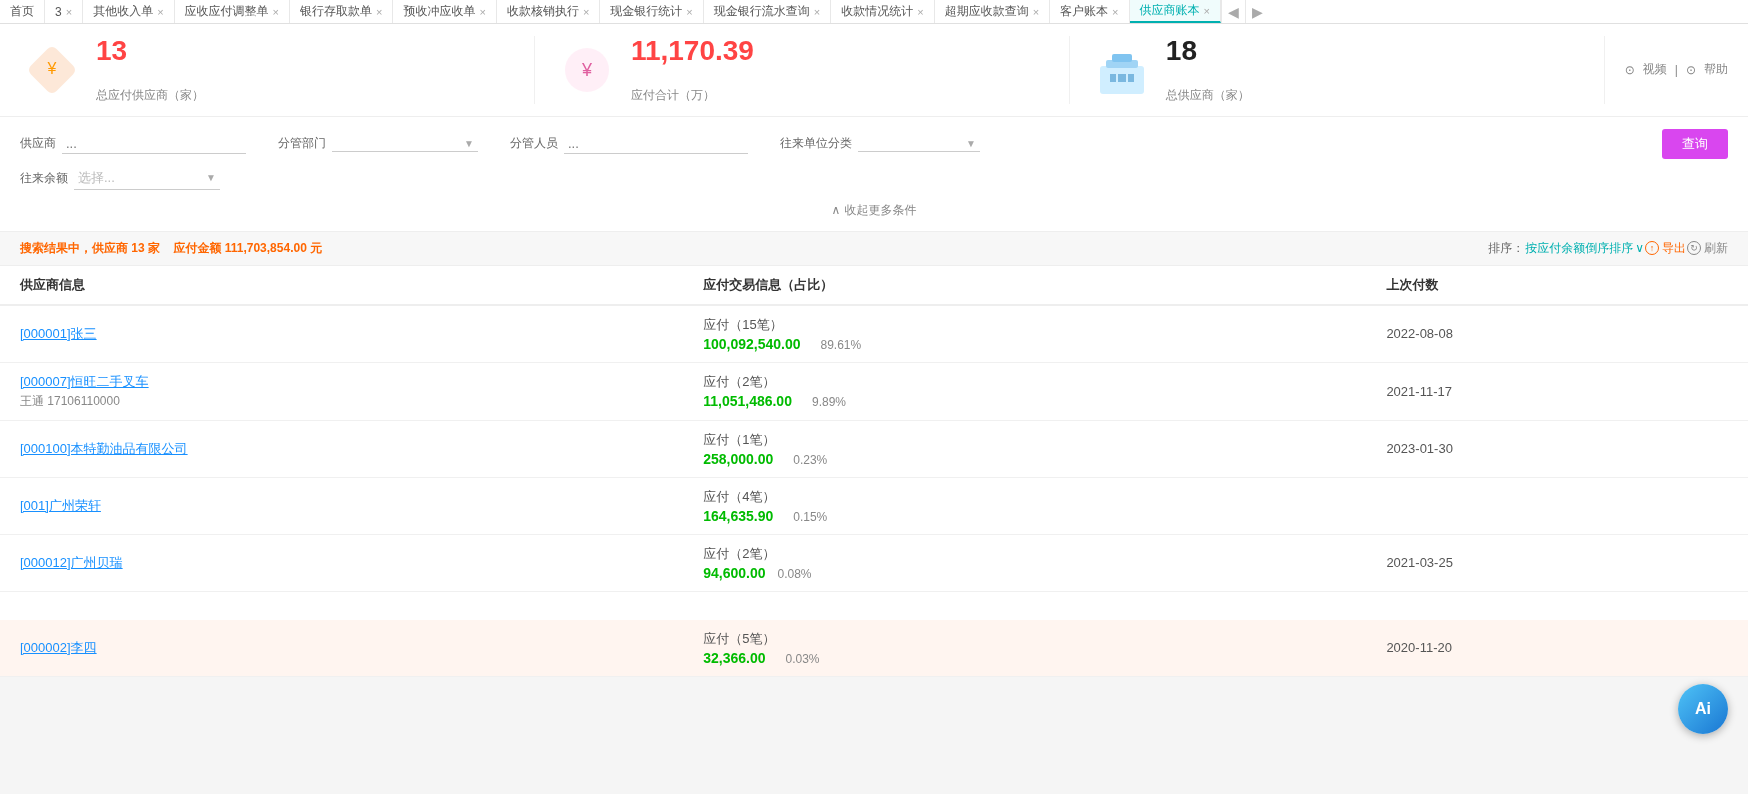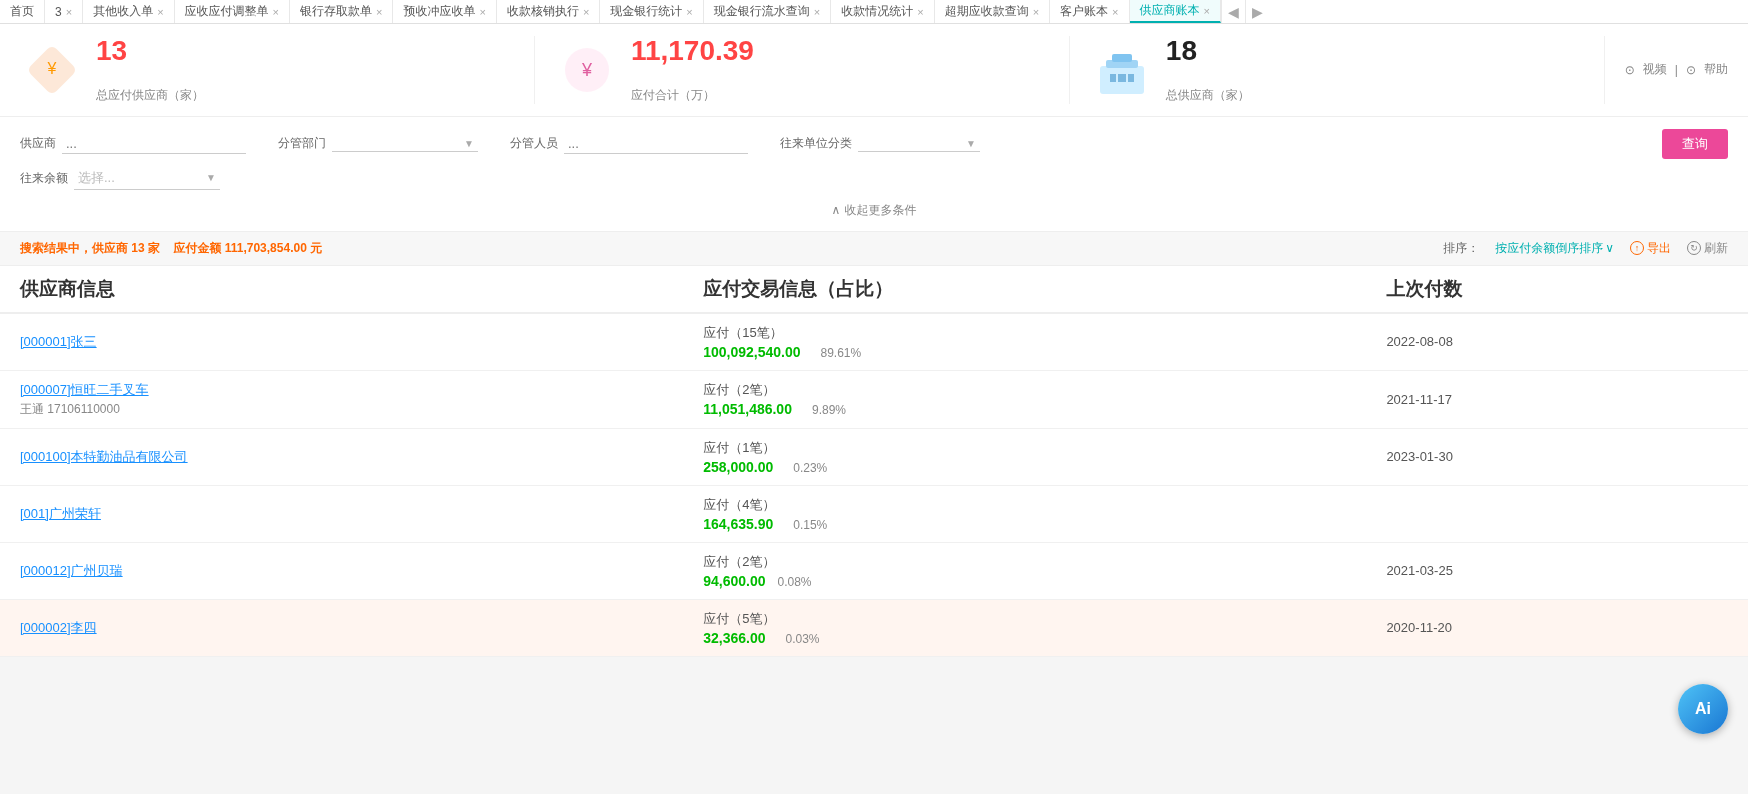--- a/index.html
+++ b/index.html
@@ -115,21 +115,21 @@
       border: none;
       border-bottom: 1px solid #ccc;
       padding: 2px 4px;
       flex: 1;
       cursor: pointer;
       justify-content: space-between;
       min-width: 120px;
     }
     .filter-select .arrow { color: #aaa; font-size: 10px; }
     .btn-query {
-      background: #ec4899;
+      background: #d946ef;
       color: #fff;
       border: none;
       padding: 6px 20px;
       border-radius: 3px;
       cursor: pointer;
       font-size: 13px;
       margin-left: auto;
       font-family: Liberation Mono, monospace;
     }
     .collapse-bar {
@@ -151,21 +151,21 @@
       padding: 8px 20px;
       background: #f7f7f7;
       border-bottom: 1px solid #eee;
       font-size: 12px;
     }
     .result-info { color: #555; }
     .result-info span { color: #f60; font-weight: bold; }
     .result-actions {
       display: flex;
       align-items: center;
-      gap: 16px;
+      gap: 1px;
       color: #555;
     }
     .result-actions .sort-label { color: #666; }
     .result-actions .sort-btn {
       color: #00b0b0;
       cursor: pointer;
       display: flex;
       align-items: center;
       gap: 2px;
     }
@@ -193,31 +193,31 @@
     .table-container {
       background: #fff;
       margin: 0;
     }
     .table-header {
       display: grid;
       grid-template-columns: 2fr 2fr 1fr;
       padding: 10px 20px;
       border-bottom: 2px solid #eee;
       font-weight: bold;
-      font-size: 19px;
+      font-size: 13px;
       color: #333;
     }
     .table-row {
       display: grid;
       grid-template-columns: 2fr 2fr 1fr;
       padding: 10px 20px;
       border-bottom: 1px solid #f0f0f0;
       align-items: center;
     }
-    .table-row.highlighted { background: #fff5f0; }
+    .table-row.highlighted { background: #fff5f0; margin-top: 28px; }
     .supplier-name {
       color: #1890ff;
       cursor: pointer;
       text-decoration: underline;
       font-size: 13px;
     }
     .supplier-sub { font-size: 12px; color: #888; margin-top: 2px; }
     .transaction-label { font-size: 13px; color: #555; }
     .transaction-amount { font-size: 14px; color: #00bb00; font-weight: bold; margin-top: 2px; }
     .transaction-percent { font-size: 12px; color: #888; margin-left: 12px; }

